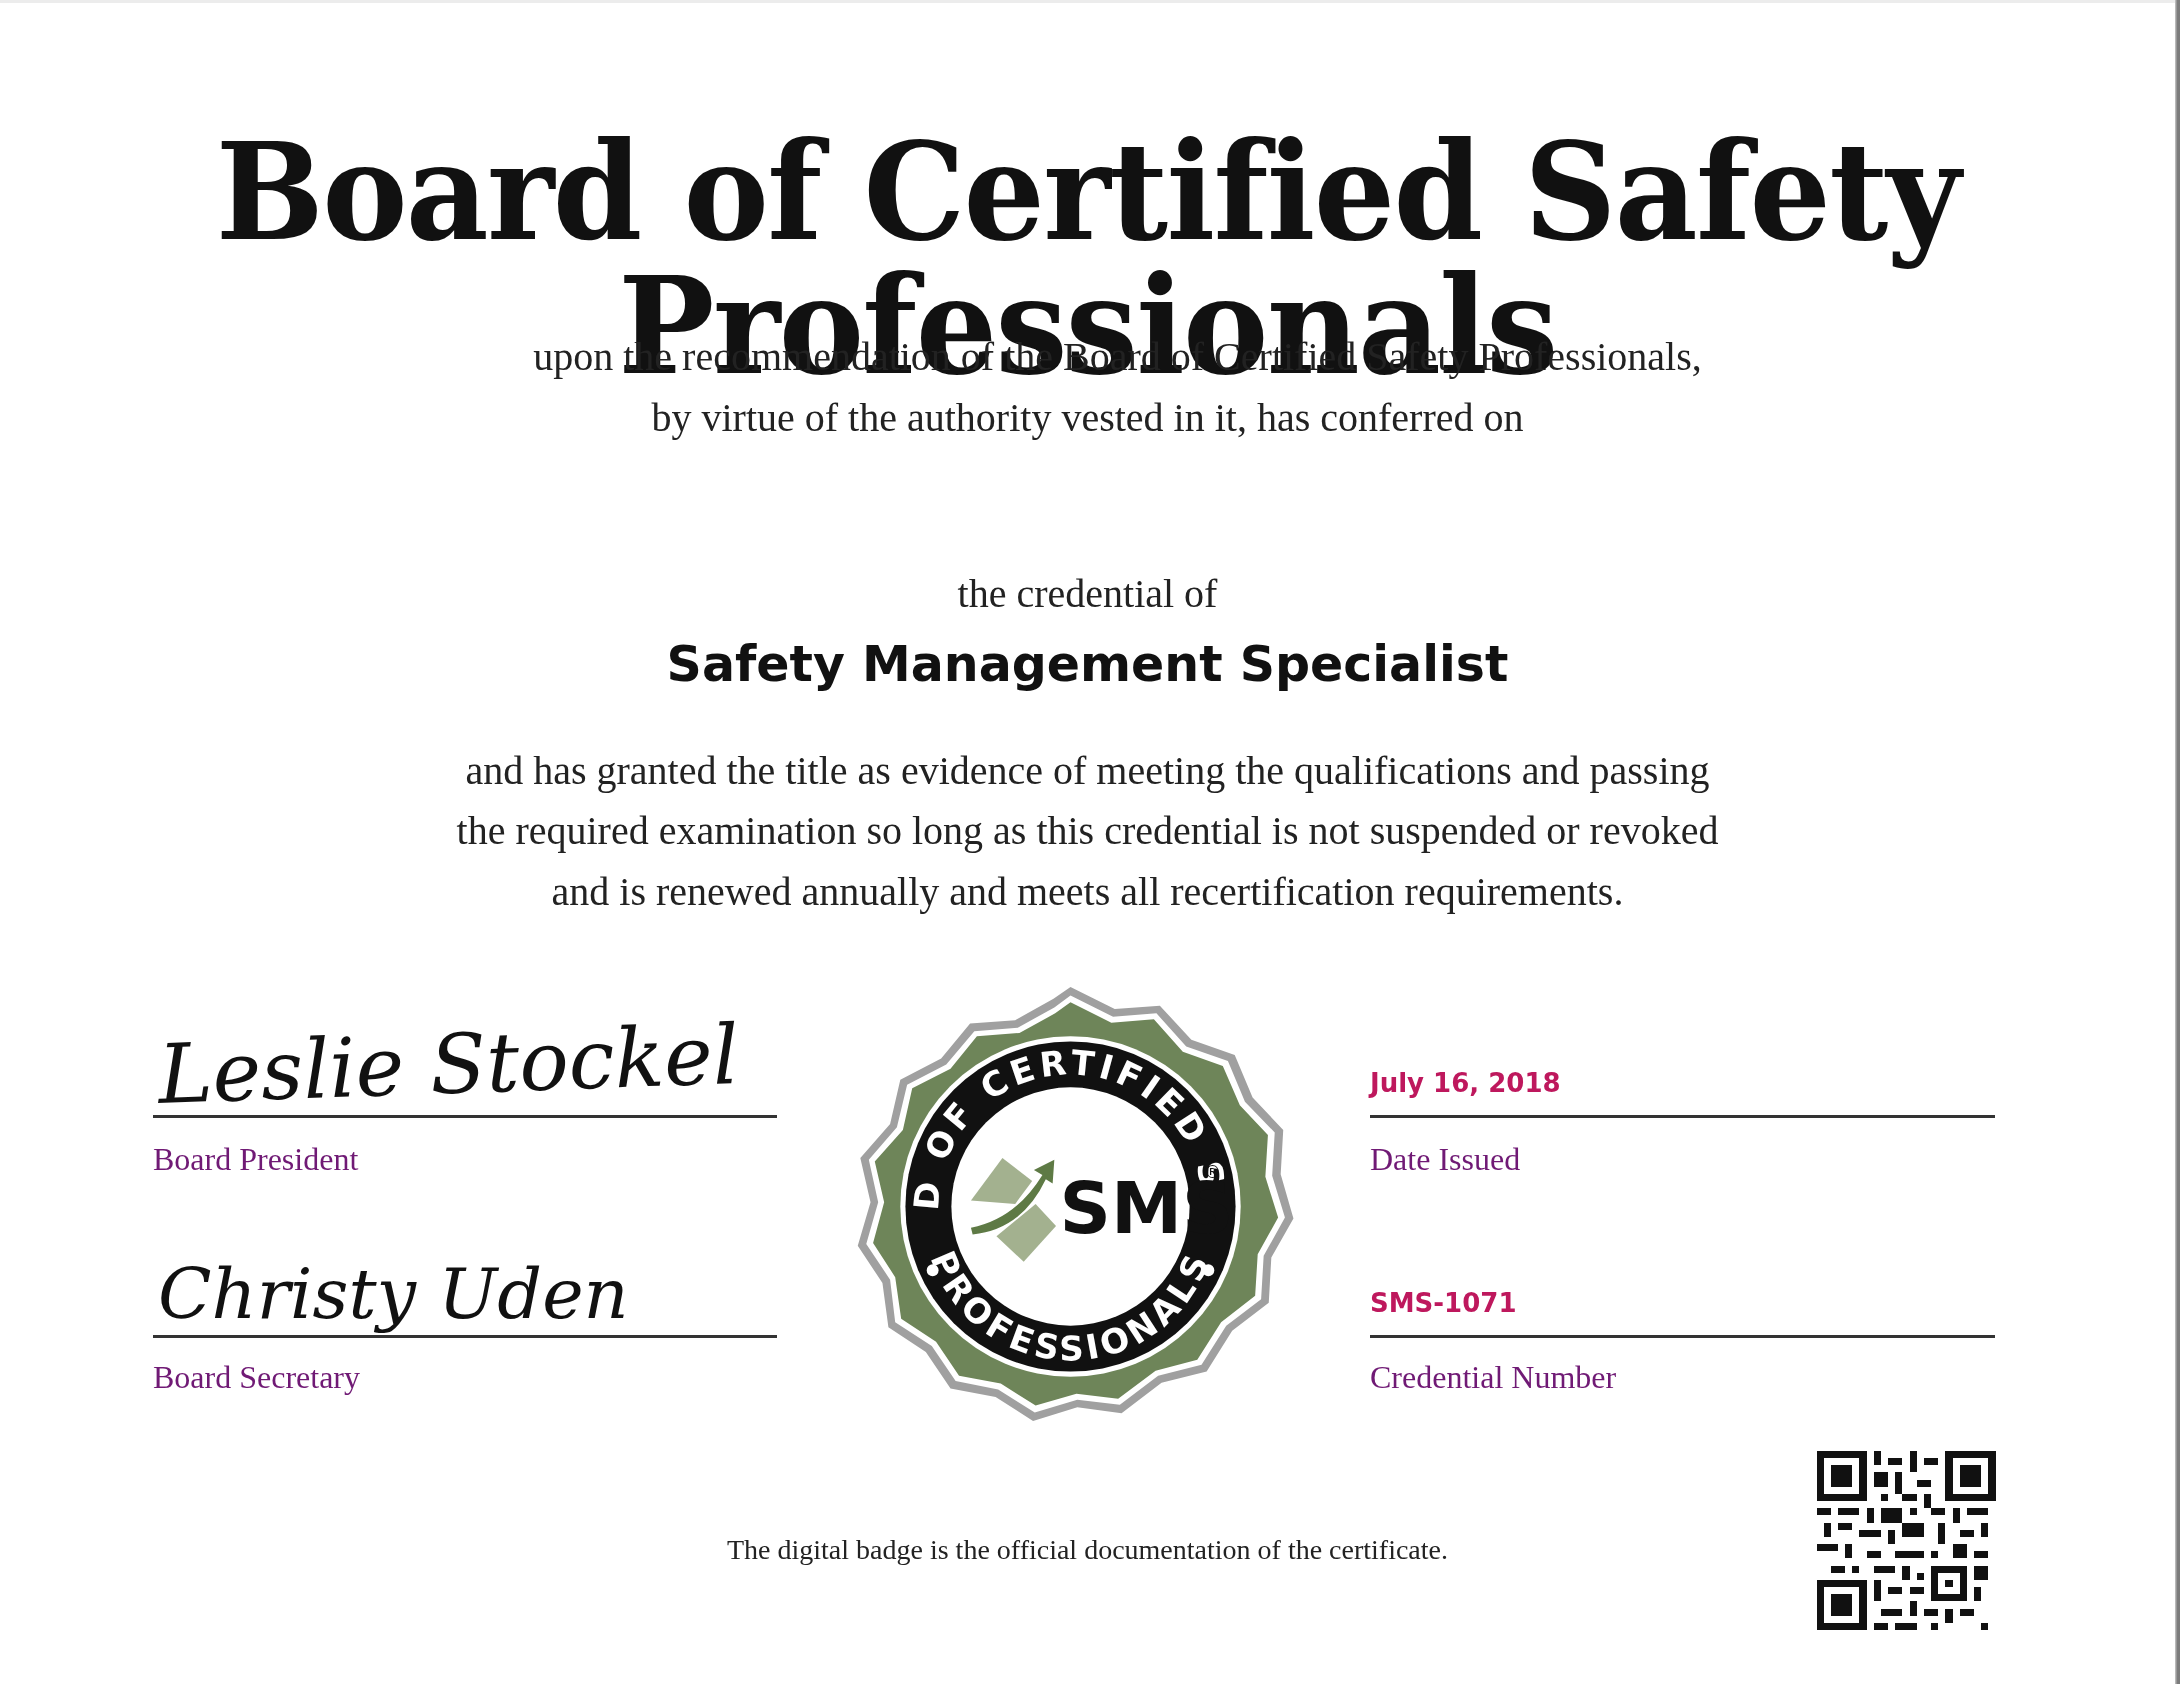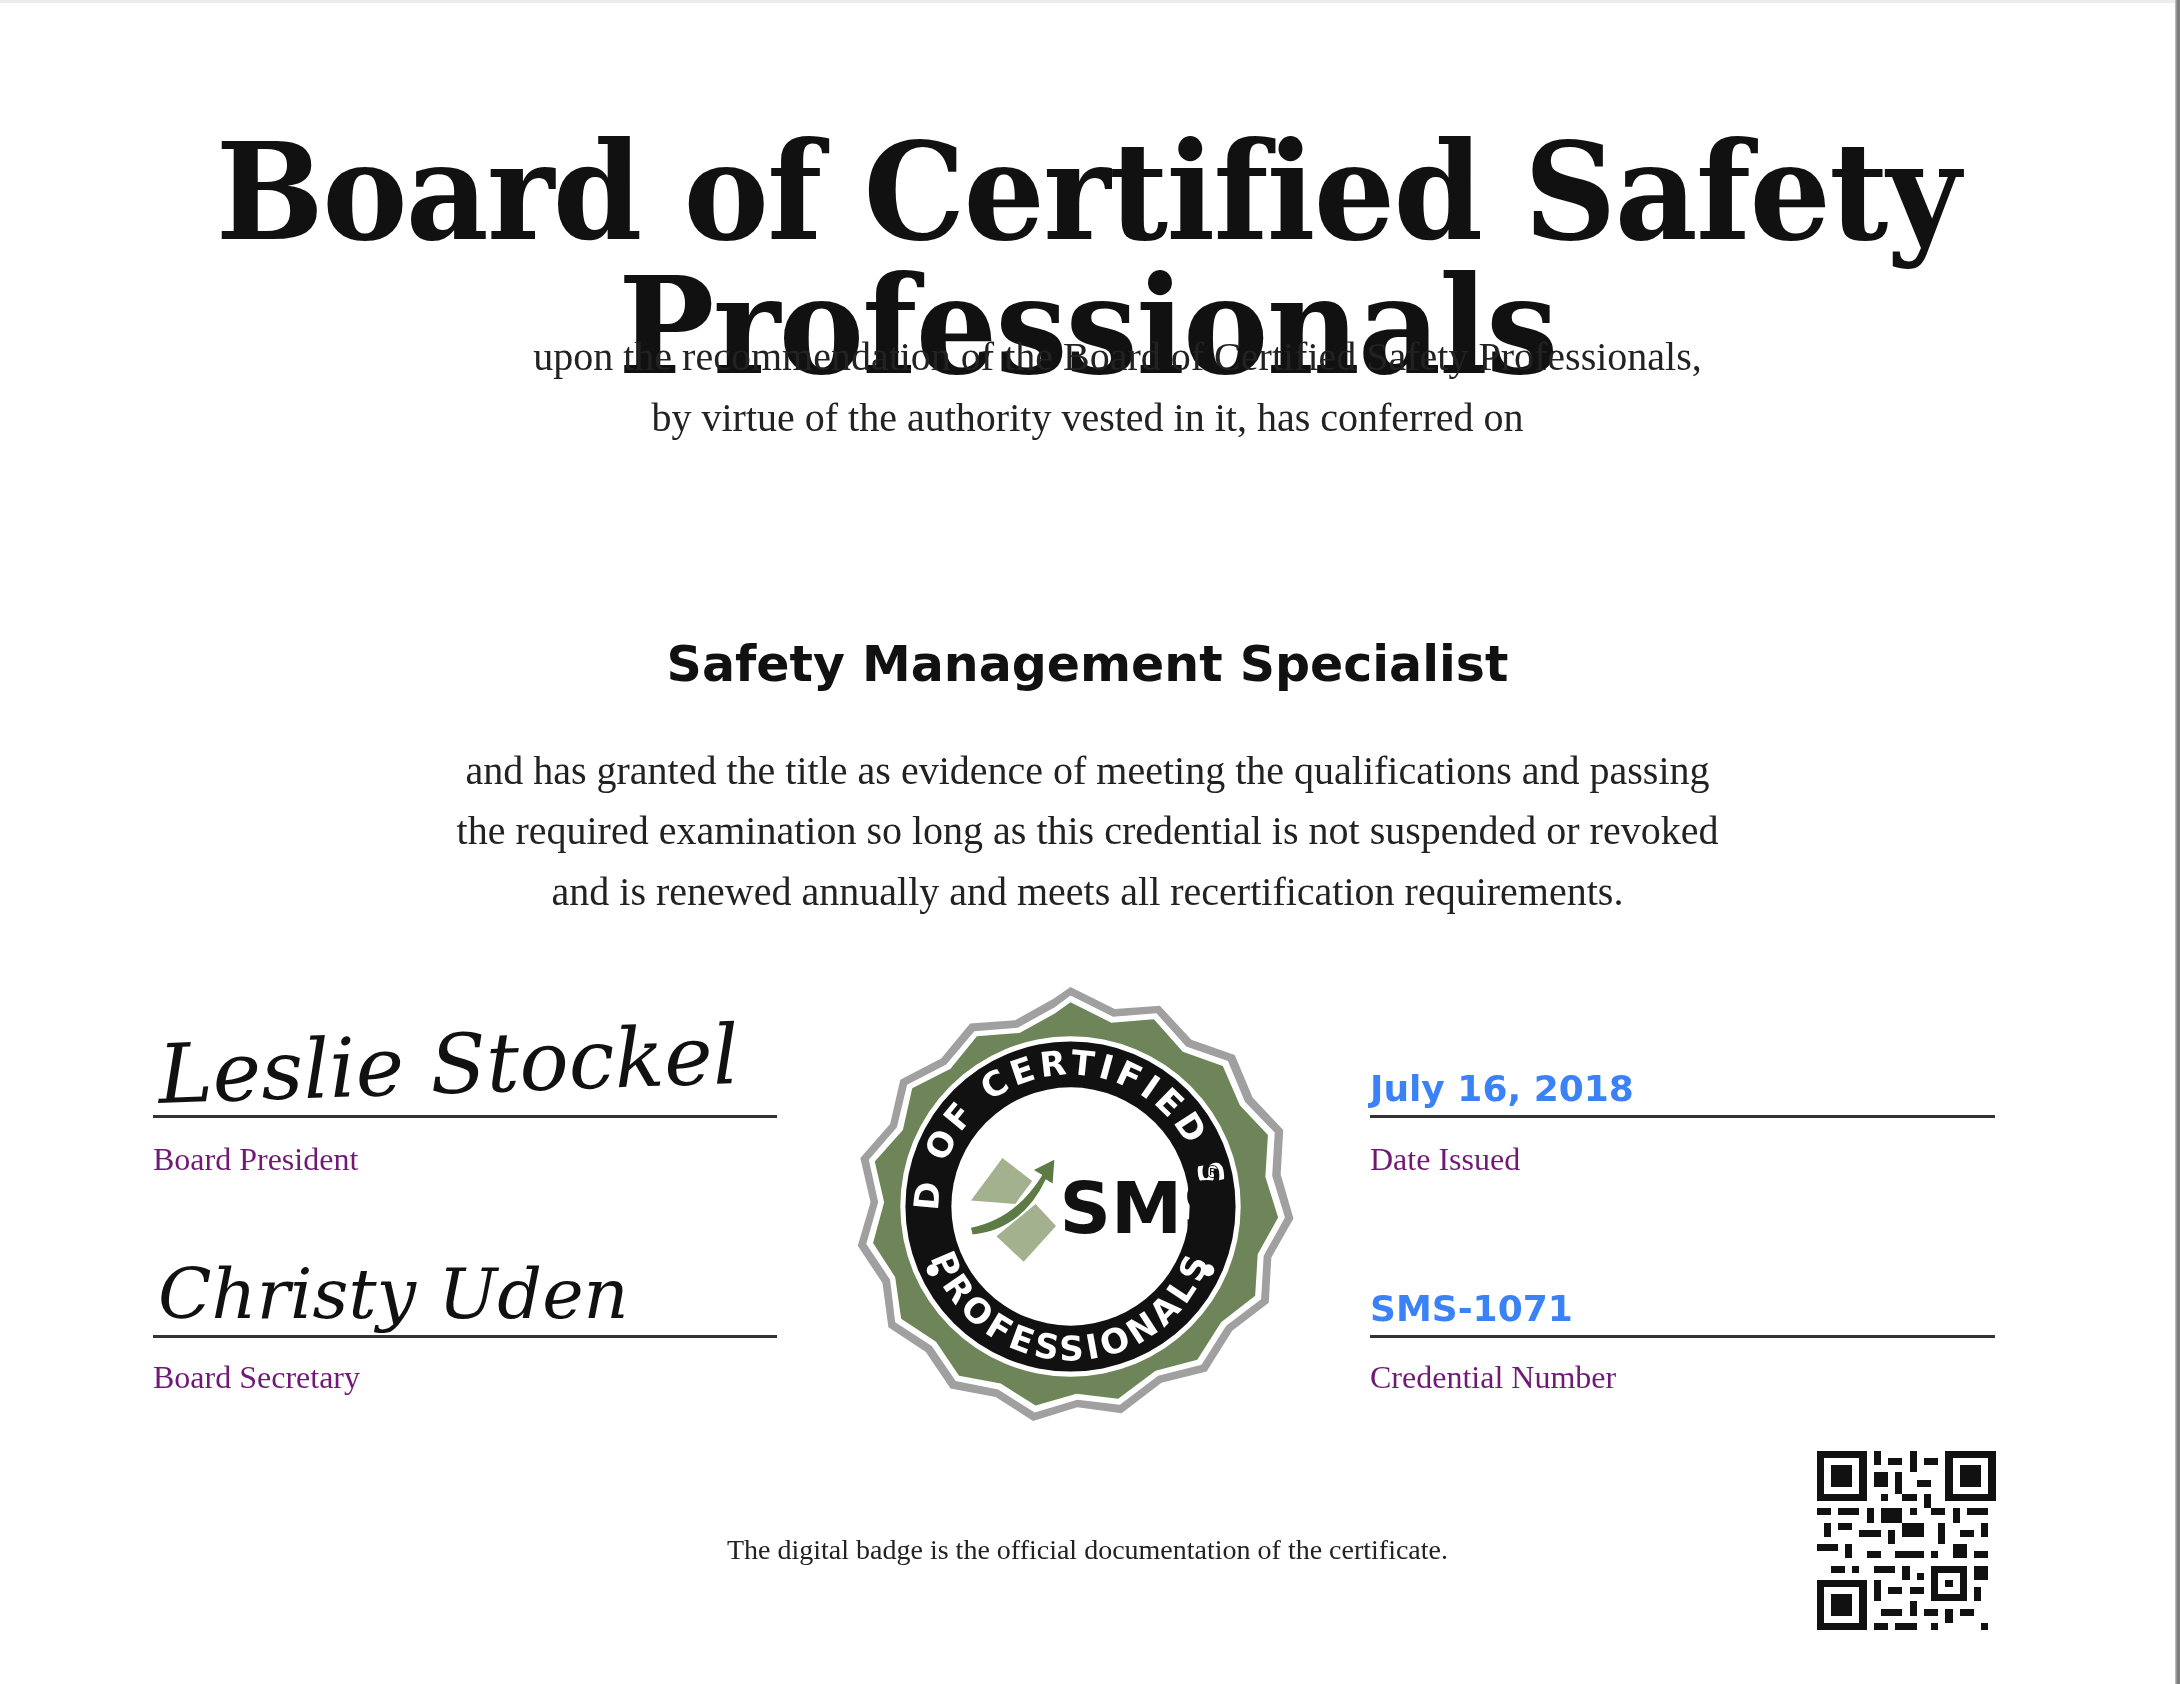--- a/index.html
+++ b/index.html
@@ -32,21 +32,21 @@
     }
     .sans-big {
       position: absolute; left: 0; width: 2175px; text-align: center;
       font-family: "DejaVu Sans", sans-serif; font-weight: bold; color: #111; line-height: 1;
     }
     .sig-line { position: absolute; height: 2.6px; background: #333; }
     .sig-label {
       position: absolute; font-family: "Liberation Serif", serif; font-size: 32px; color: #701a75; white-space: nowrap;
     }
     .field-value {
-      position: absolute; font-family: "DejaVu Sans", sans-serif; font-weight: bold; font-size: 36px; color: #3b82f6; white-space: nowrap;
+      position: absolute; font-family: "DejaVu Sans", sans-serif; font-weight: bold; font-size: 26px; color: #be185d; white-space: nowrap;
     }
     .signature {
       position: absolute; font-family: "DejaVu Serif", serif; font-style: italic; color: #111; white-space: nowrap;
     }
     .footer-note {
       position: absolute; left: 0; width: 2175px; top: 1531px; text-align: center;
       font-family: "Liberation Serif", serif; font-size: 28px; color: #222;
     }
     .seal { position: absolute; left: 845px; top: 978px; width: 451px; height: 451px; }
     .qr { position: absolute; left: 1814px; top: 1448px; width: 184px; height: 179px; }
@@ -55,20 +55,21 @@
 <body>
 
 <div class="page">
 
   <div class="title">Board of Certified Safety Professionals</div>
 
   <div class="serif-line" style="top:334px;padding-left:30px;">upon the recommendation of the Board of Certified Safety Professionals,</div>
   <div class="serif-line" style="top:395px;">by virtue of the authority vested in it, has conferred on</div>
 
 
+  <div class="serif-line" style="top:571px;">the credential of</div>
 
   <div class="sans-big" style="top:637px; font-size:49px;">Safety Management Specialist</div>
 
   <div class="serif-line" style="top:748px;">and has granted the title as evidence of meeting the qualifications and passing</div>
   <div class="serif-line" style="top:808px;">the required examination so long as this credential is not suspended or revoked</div>
   <div class="serif-line" style="top:869px;">and is renewed annually and meets all recertification requirements.</div>
 
   <div class="signature" style="left:158px; top:1014px; font-size:82px; transform: rotate(-2deg);">Leslie Stockel</div>
   <div class="sig-line" style="left:153px; top:1112px; width:624px;"></div>
   <div class="sig-label" style="left:153px; top:1138px;">Board President</div>

